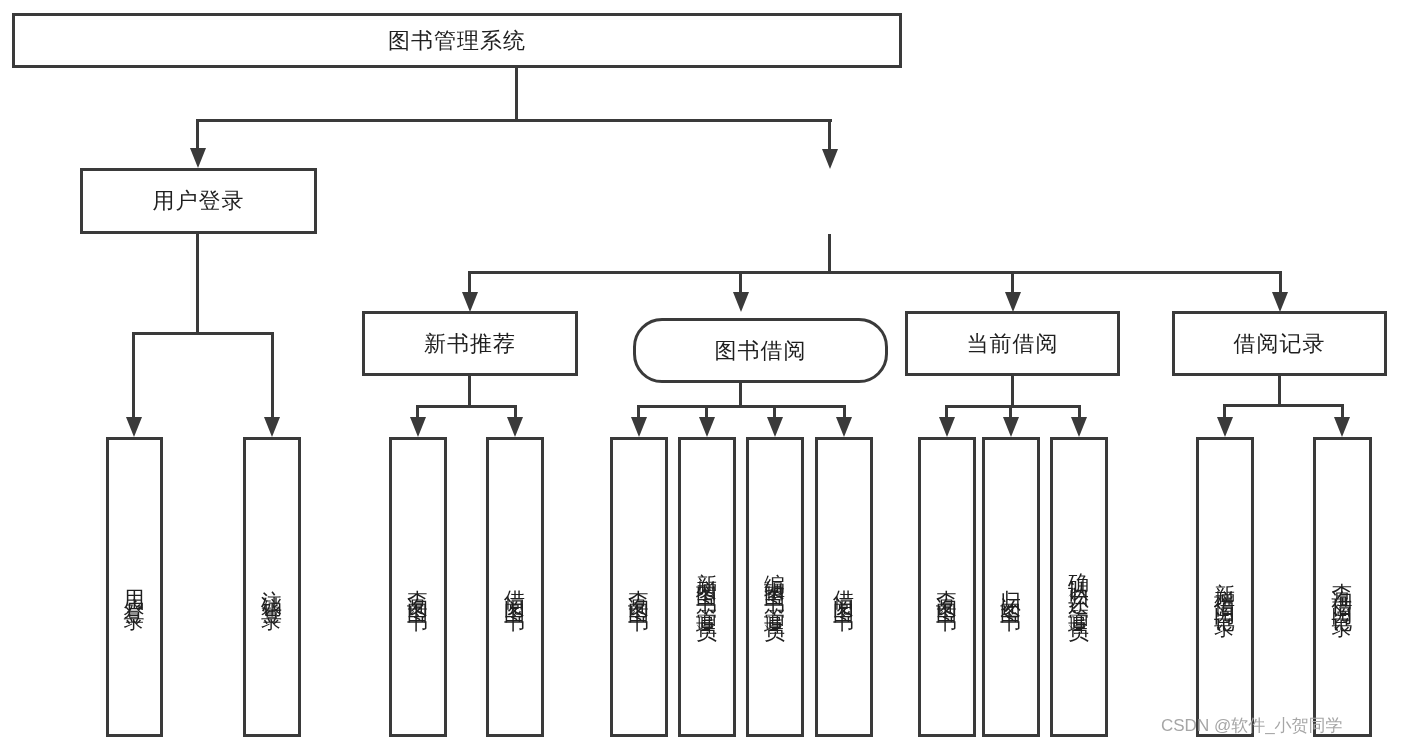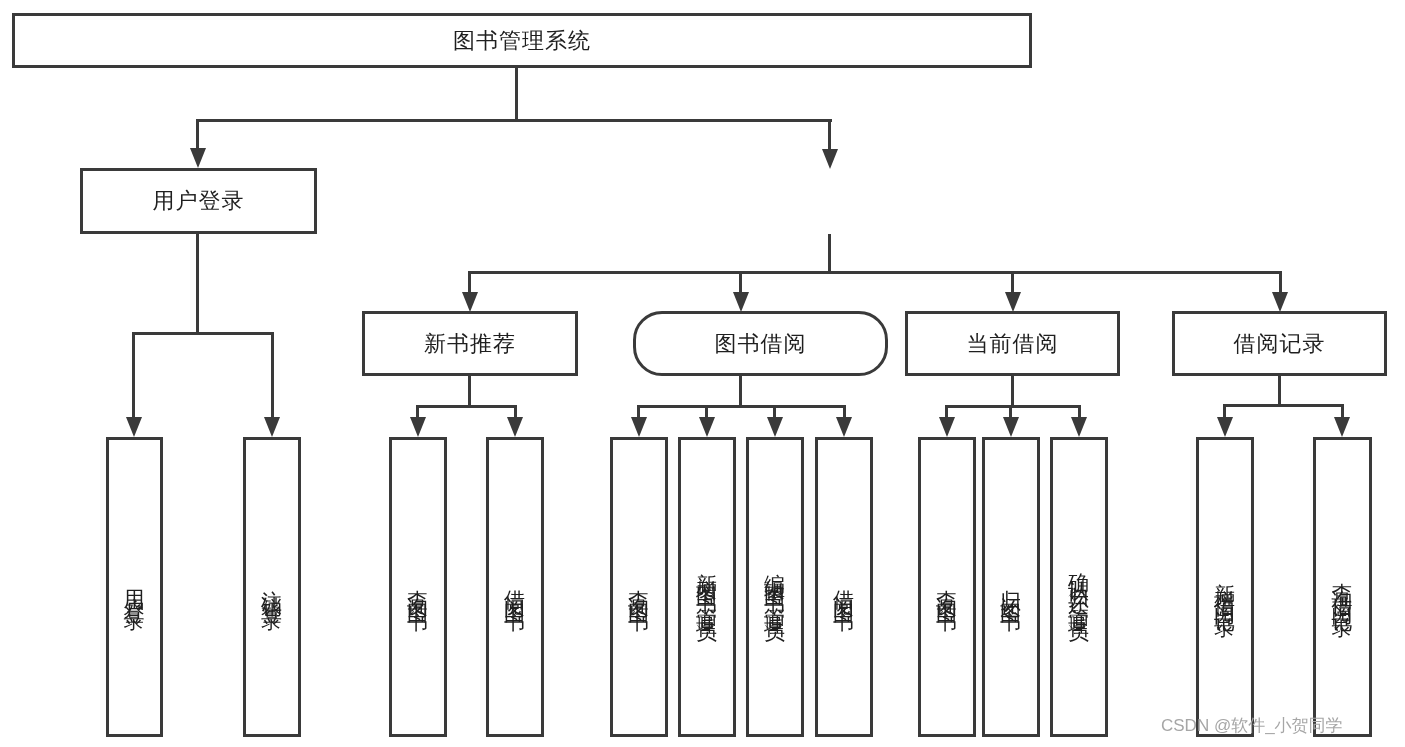--- a/index.html
+++ b/index.html
@@ -51,21 +51,21 @@
     z-index:5;
     white-space:nowrap;
     text-align:right;
   }
 </style>
 </head>
 <body>
 
 <div id="canvas">
 
-  <div class="box h" style="left:12px;top:13px;width:1020px;height:55px;">图书管理系统</div>
+  <div class="box h" style="left:12px;top:13px;width:890px;height:55px;">图书管理系统</div>
 
   <div class="line" style="left:515px;top:68px;width:3px;height:53px;"></div>
   <div class="line" style="left:196px;top:119px;width:636px;height:3px;"></div>
   <div class="line" style="left:196px;top:119px;width:3px;height:32px;"></div>
   <div class="arrow" style="left:190px;top:148px;"></div>
   <div class="line" style="left:828px;top:119px;width:3px;height:32px;"></div>
   <div class="arrow" style="left:822px;top:149px;"></div>
 
   <div class="box h" style="left:80px;top:168px;width:237px;height:66px;">用户登录</div>
 
@@ -81,21 +81,21 @@
   <div class="line" style="left:468px;top:271px;width:3px;height:23px;"></div>
   <div class="arrow" style="left:462px;top:292px;"></div>
   <div class="line" style="left:739px;top:271px;width:3px;height:23px;"></div>
   <div class="arrow" style="left:733px;top:292px;"></div>
   <div class="line" style="left:1011px;top:271px;width:3px;height:23px;"></div>
   <div class="arrow" style="left:1005px;top:292px;"></div>
   <div class="line" style="left:1279px;top:271px;width:3px;height:23px;"></div>
   <div class="arrow" style="left:1272px;top:292px;"></div>
 
   <div class="box h" style="left:362px;top:311px;width:216px;height:65px;">新书推荐</div>
-  <div class="box h" style="left:633px;top:311px;width:255px;height:65px;border-radius:29px;">图书借阅</div>
+  <div class="box h" style="left:633px;top:318px;width:255px;height:65px;border-radius:29px;">图书借阅</div>
   <div class="box h" style="left:1172px;top:311px;width:215px;height:65px;">借阅记录</div>
   <div class="box h" style="left:905px;top:311px;width:215px;height:65px;">当前借阅</div>
 
   <div class="line" style="left:468px;top:376px;width:3px;height:32px;"></div>
   <div class="line" style="left:416px;top:405px;width:101px;height:3px;"></div>
   <div class="line" style="left:416px;top:405px;width:3px;height:14px;"></div>
   <div class="arrow" style="left:410px;top:417px;"></div>
   <div class="line" style="left:514px;top:405px;width:3px;height:14px;"></div>
   <div class="arrow" style="left:507px;top:417px;"></div>
 

